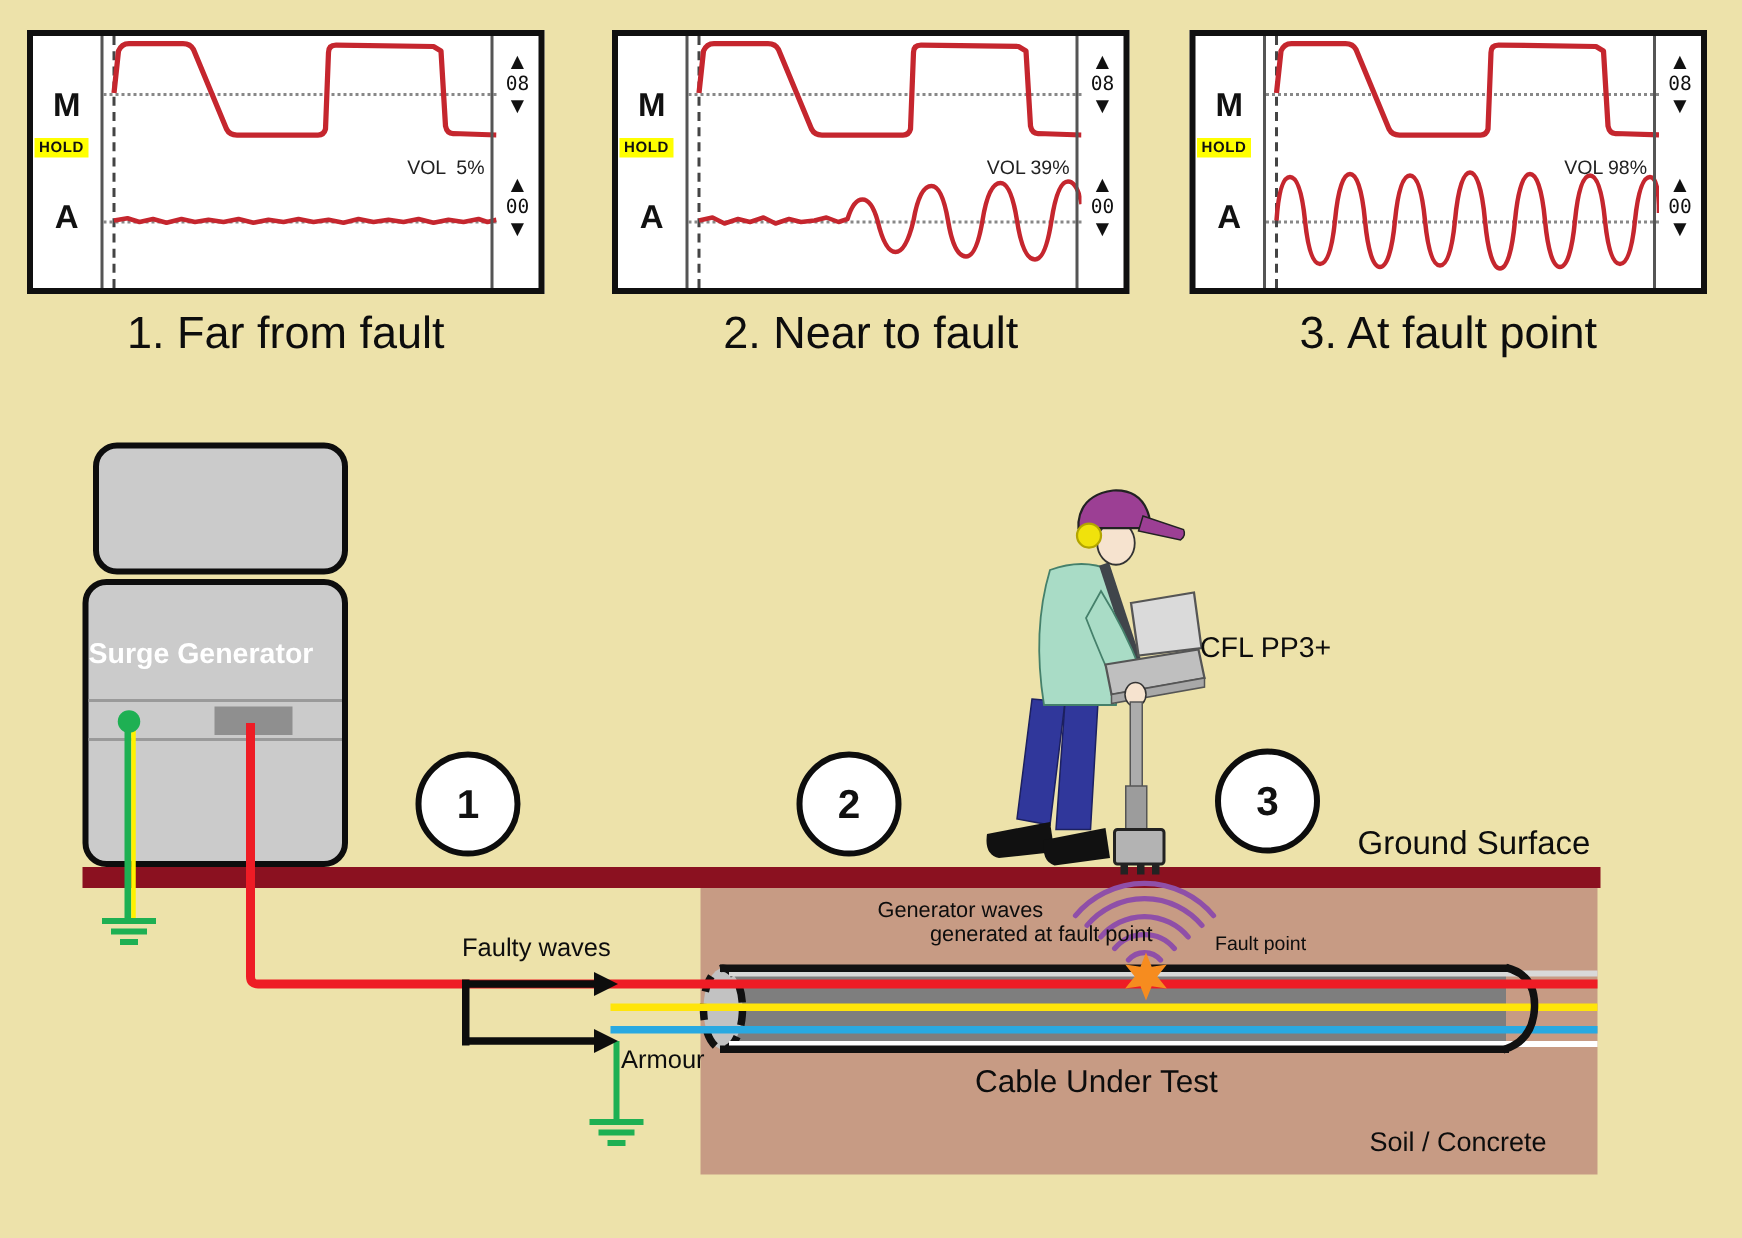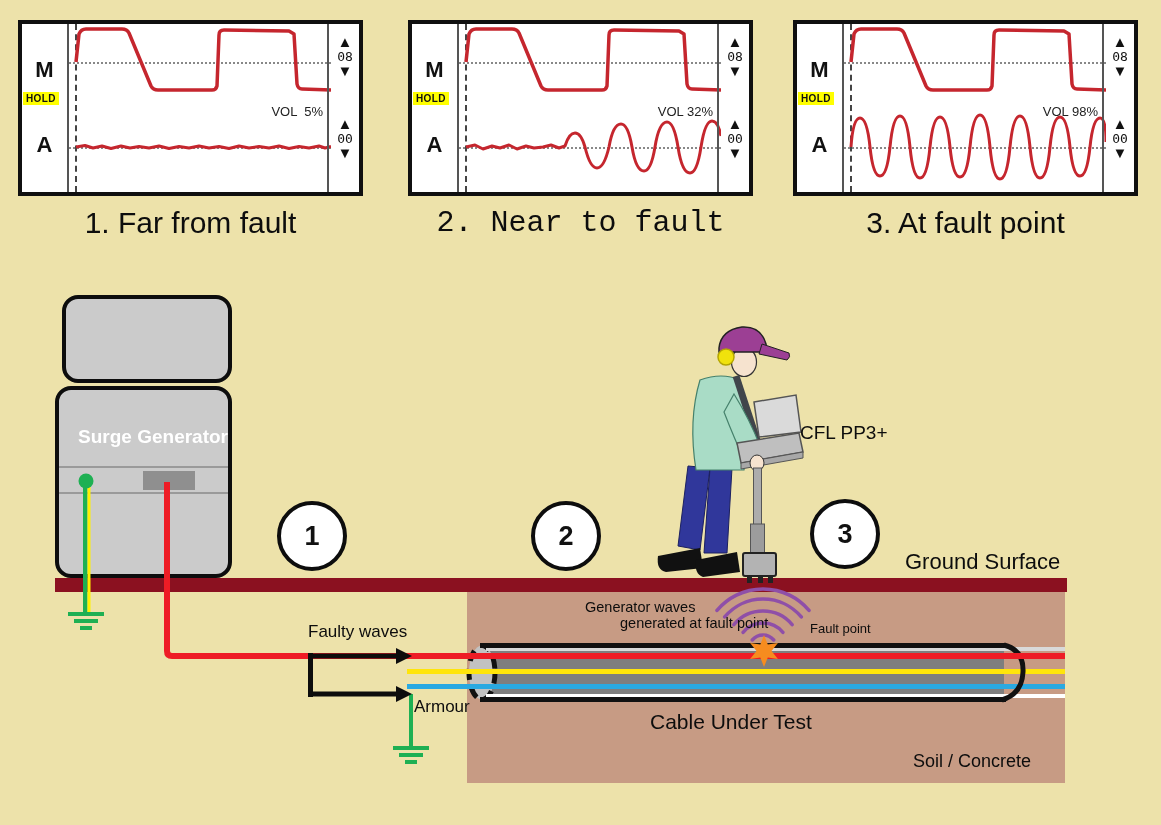--- a/index.html
+++ b/index.html
@@ -19,21 +19,21 @@
   .dotline{position:absolute;left:0;width:100%;border-top:2px dotted #888;}
   .wave{position:absolute;left:0;}
   .vol{position:absolute;top:80px;right:36px;font-family:Liberation Sans, sans-serif;
        font-size:13px;color:#222;white-space:pre;z-index:2;}
   .spin{position:absolute;right:1px;width:26px;text-align:center;line-height:1.05;}
   .spin .arr{font-size:15px;color:#111;cursor:default;}
   .spin .num{font-size:13px;font-family:"DejaVu Sans Mono",monospace;}
   .caption{position:absolute;top:206px;width:345px;text-align:center;font-size:30px;color:#0d0d0d;}
   
   .gen-box{position:absolute;background:#CBCBCB;border:4px solid #0d0d0d;border-radius:16px;box-sizing:border-box;}
-  .gen-label{position:absolute;left:0;right:0;top:36px;text-align:right;color:#fff;
+  .gen-label{position:absolute;left:0;right:0;top:36px;text-align:left;color:#fff;
              font-size:19px;font-weight:bold;}
   .gen-line{position:absolute;left:59px;width:169px;height:2px;background:#9a9a9a;}
   .gen-terminal{position:absolute;left:143px;top:471px;width:52px;height:19px;background:#8F8F8F;}
   .marker{position:absolute;width:70px;height:70px;border-radius:50%;background:#fff;
           border:4px solid #0d0d0d;box-sizing:border-box;display:flex;align-items:center;
           justify-content:center;font-size:27px;font-weight:bold;}
   .lbl{position:absolute;white-space:nowrap;color:#0d0d0d;}
   svg.overlay{position:absolute;left:0;top:0;pointer-events:none;}
 </style>
 </head>
@@ -84,21 +84,21 @@
       <div class="vdash"></div>
       <div class="dotline" style="top:38px;"></div>
       <div class="dotline" style="top:123px;"></div>
       <svg class="wave" style="top:0;" width="262" height="76" viewBox="0 0 262 76">
         <path fill="none" stroke="#C5262E" stroke-width="3.5" stroke-linejoin="round" d="M7,38 L10,10 Q12,5 17,5 L53,5 Q58,5 60,9 L82,62 Q84,66 89,66 L143,66 Q147,66 148,62 L150,11 Q150,6 155,6 L220,7 L225,10 L228,60 Q229,65 233,65 L262,66"></path>
       </svg>
       <svg class="wave" style="top:80px;" width="262" height="88" viewBox="0 0 262 88">
         <path fill="none" stroke="#C5262E" stroke-width="3" stroke-linejoin="round" d="M7,43 L16,41 24,45 33,42 41,44 50,41 58,45 67,42 75,44 84,43 92,41 100,44 106,42 Q110,29 116,29 Q122,29 126,43 Q131,64 138,64 Q145,64 150,43 Q154,20 162,20 Q169,20 173,43 Q177,67 185,67 Q192,67 196,43 Q200,18 208,18 Q215,18 219,43 Q223,69 231,69 Q238,69 242,43 Q246,17 253,17 Q259,17 262,32"></path>
       </svg>
     </div>
-    <div class="vol">VOL 32%</div>
+    <div class="vol">VOL 39%</div>
     <div class="col-right">
       <div class="spin" style="top:10px;">
         <div class="arr">▲</div>
         <div class="num">08</div>
         <div class="arr">▼</div>
       </div>
       <div class="spin" style="top:92px;">
         <div class="arr">▲</div>
         <div class="num">00</div>
         <div class="arr">▼</div>
@@ -135,21 +135,21 @@
       <div class="spin" style="top:92px;">
         <div class="arr">▲</div>
         <div class="num">00</div>
         <div class="arr">▼</div>
       </div>
     </div>
   </div>
 </div>
 
 <div class="caption" style="left:18px;">1. Far from fault</div>
-<div class="caption" style="left:408px;font-family:Liberation Mono, monospace;">2. Near to fault</div>
+<div class="caption" style="left:408px;">2. Near to fault</div>
 <div class="caption" style="left:793px;">3. At fault point</div>
 
 <div class="gen-box" style="left:62px;top:295px;width:170px;height:88px;"></div>
 <div class="gen-box" style="left:55px;top:386px;width:177px;height:192px;">
   <div class="gen-label">Surge Generator</div>
 </div>
 <div class="gen-line" style="top:466px;"></div>
 <div class="gen-line" style="top:492px;"></div>
 <div class="gen-terminal"></div>
 

